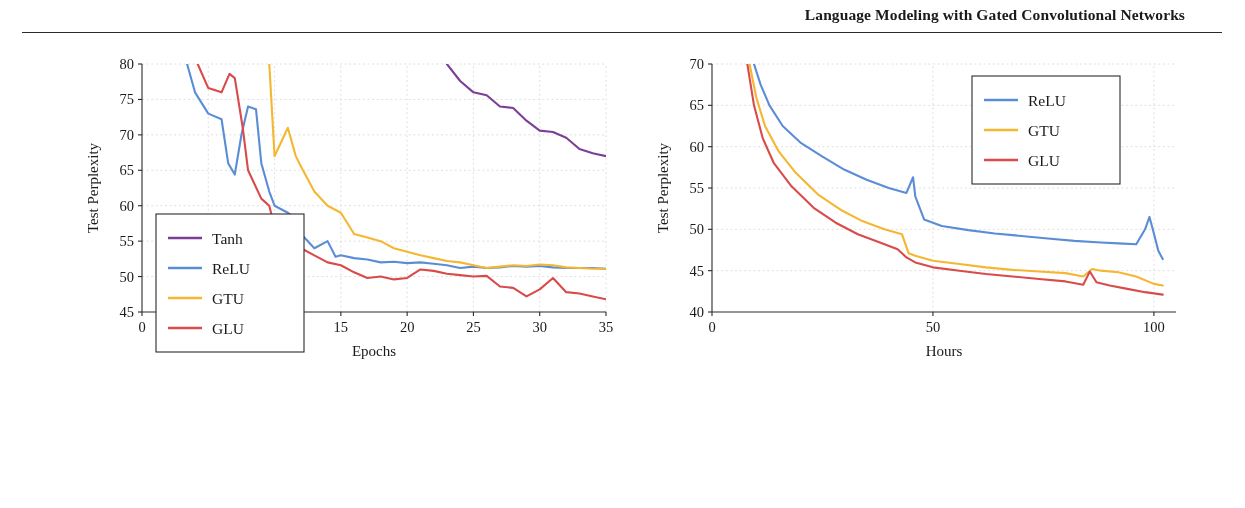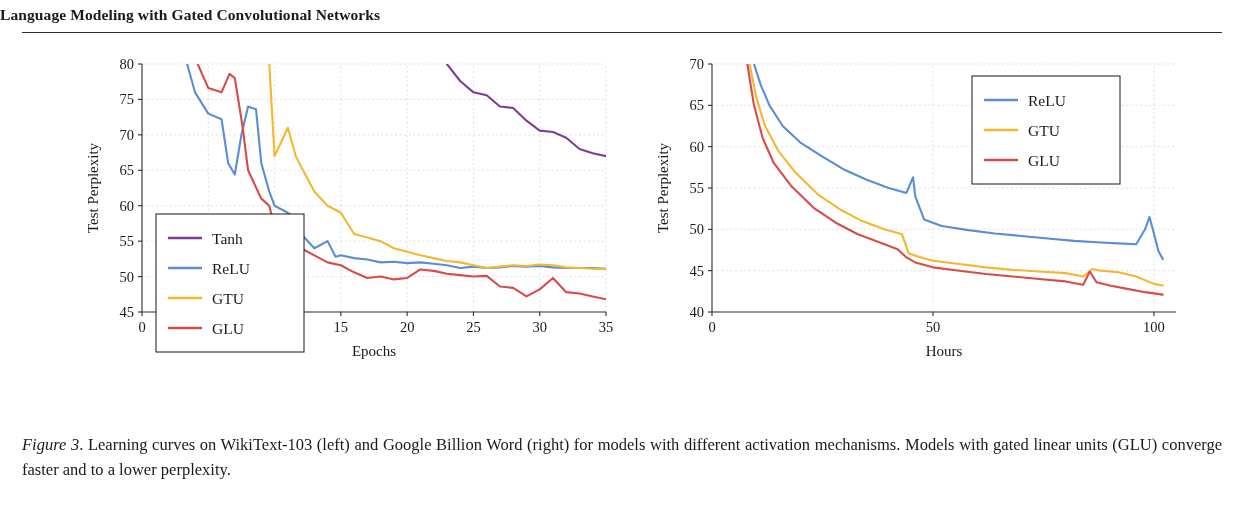--- a/index.html
+++ b/index.html
@@ -19,21 +19,21 @@
     position: relative;
     width: 1245px;
     height: 508px;
   }
   
   .running-head {
     position: absolute;
     left: 0;
     top: 6px;
     width: 1185px;
-    text-align: left;
+    text-align: right;
     font-weight: bold;
     font-size: 15.5px;
     letter-spacing: 0.1px;
   }
   .head-rule {
     position: absolute;
     left: 22px;
     top: 32px;
     width: 1200px;
     height: 1px;
@@ -258,17 +258,14 @@
             <line class="legend-swatch" x1="354" x2="388" y1="84" y2="84" stroke="#f5b731"></line>
             <text class="legend-label" x="398" y="89.5">GTU</text>
             <line class="legend-swatch" x1="354" x2="388" y1="114" y2="114" stroke="#d94b4b"></line>
             <text class="legend-label" x="398" y="119.5">GLU</text>
           </svg>
       </div>
     </div>
 
   </div>
 
-  <div class="caption">
-    <span class="fignum">Figure 3</span><span>. Learning curves on WikiText-103 (left) and Google Billion Word (right) for models with different activation mechanisms. Models with gated linear units (GLU) converge faster and to a lower perplexity.</span>
-  </div>
 
 </div>
 
 </body></html>

